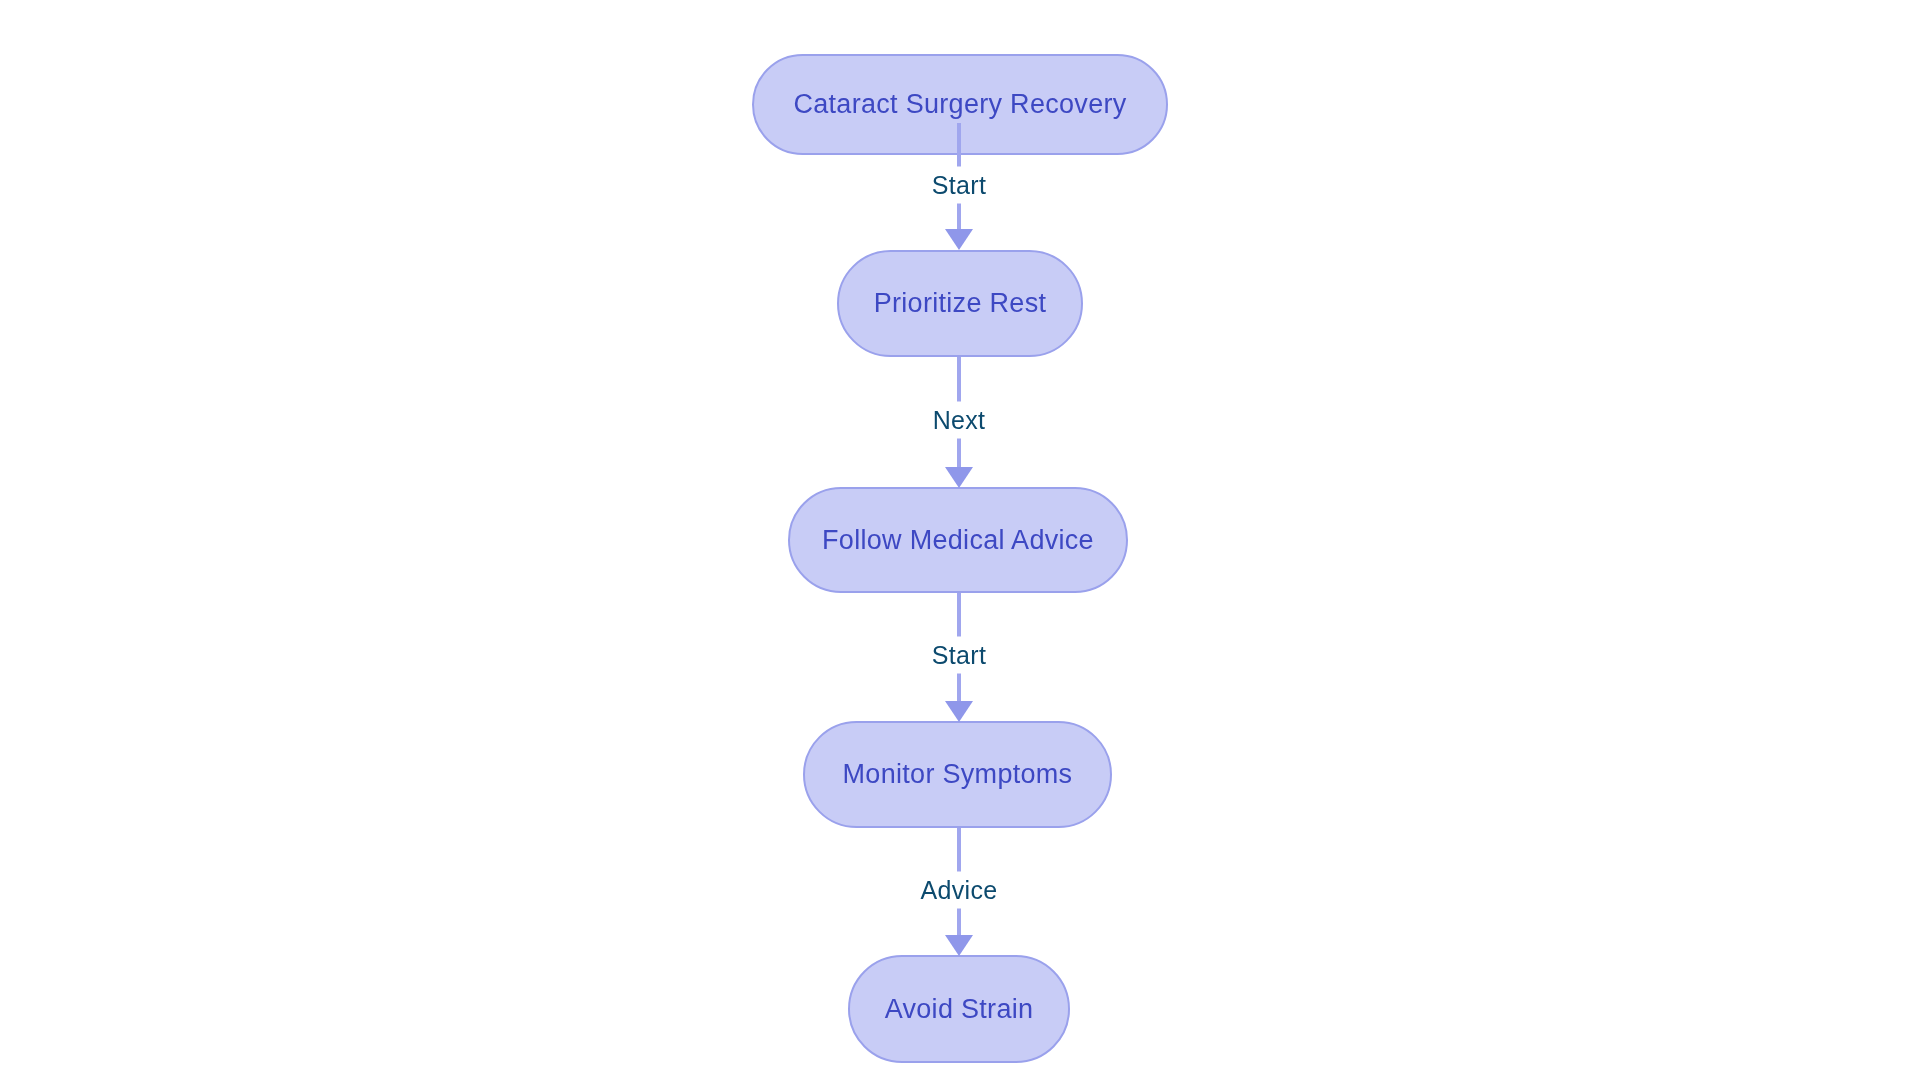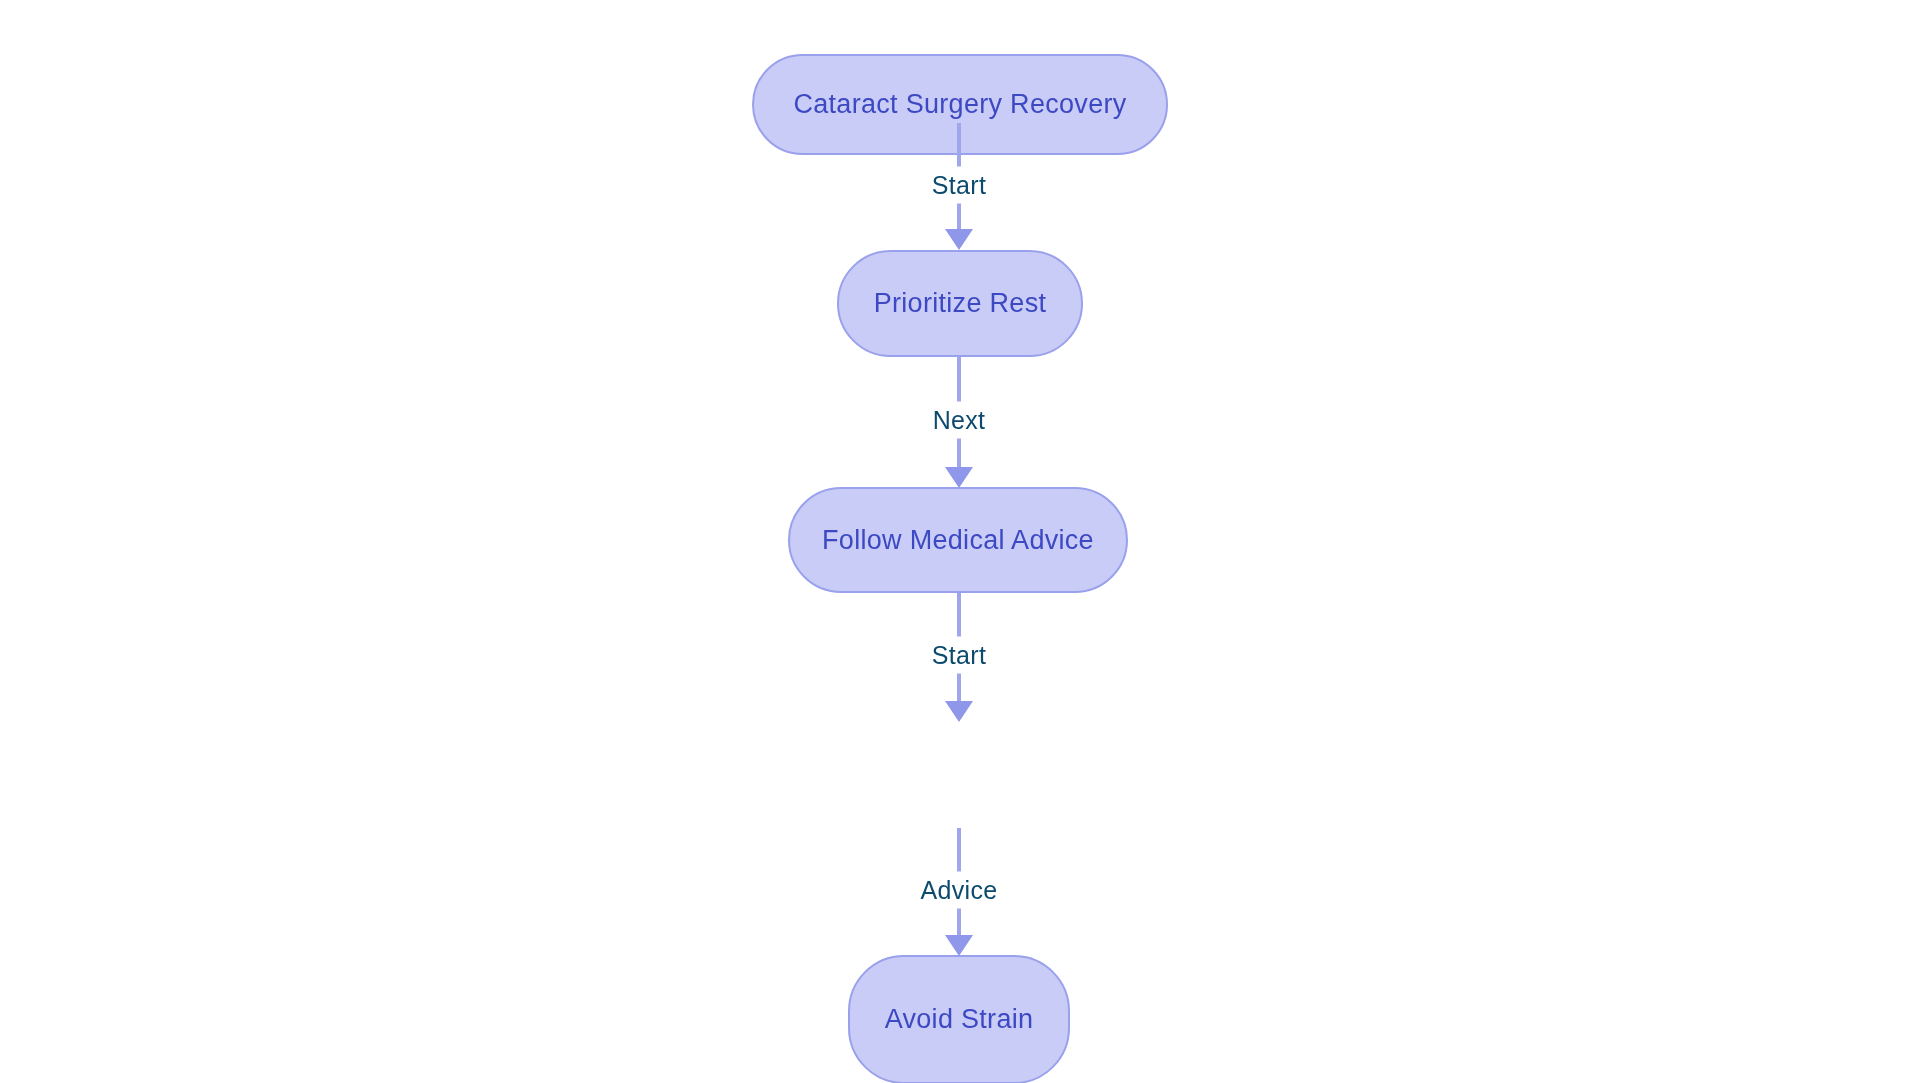--- a/index.html
+++ b/index.html
@@ -28,21 +28,21 @@
   .node-label {
     color: #3d48c3;
     font-size: 27px;
     letter-spacing: 0.3px;
     white-space: nowrap;
   }
   .node-1 { left: 752px; top: 14px;  width: 416px; height: 101px; margin-top: 40px; }
   .node-2 { left: 837px; top: 250px; width: 246px; height: 107px; }
   .node-3 { left: 788px; top: 487px; width: 340px; height: 106px; text-align: right; }
   .node-4 { left: 803px; top: 721px; width: 309px; height: 107px; }
-  .node-5 { left: 848px; top: 955px; width: 222px; height: 129px; }
+  .node-5 { left: 848px; top: 955px; width: 222px; height: 108px; }
 
   .edge-line {
     position: absolute;
     left: 957px;
     width: 4px;
     background: #a0a6ee;
   }
   .edge-line-1 { top: 123px; height: 106px; }
   .edge-line-2 { top: 357px; height: 110px; }
   .edge-line-3 { top: 593px; height: 108px; }
@@ -88,20 +88,23 @@
   </div>
 
   <div class="node node-2">
     <span class="node-label">Prioritize Rest</span>
   </div>
 
   <div class="node node-3">
     <span class="node-label">Follow Medical Advice</span>
   </div>
 
+  <div class="node node-4">
+    <span class="node-label">Monitor Symptoms</span>
+  </div>
 
   <div class="node node-5">
     <span class="node-label">Avoid Strain</span>
   </div>
 
   <div class="edge-line edge-line-1"></div>
   <div class="arrowhead arrowhead-1"></div>
   <span class="edge-label edge-label-1">Start</span>
 
   <div class="edge-line edge-line-2"></div>

